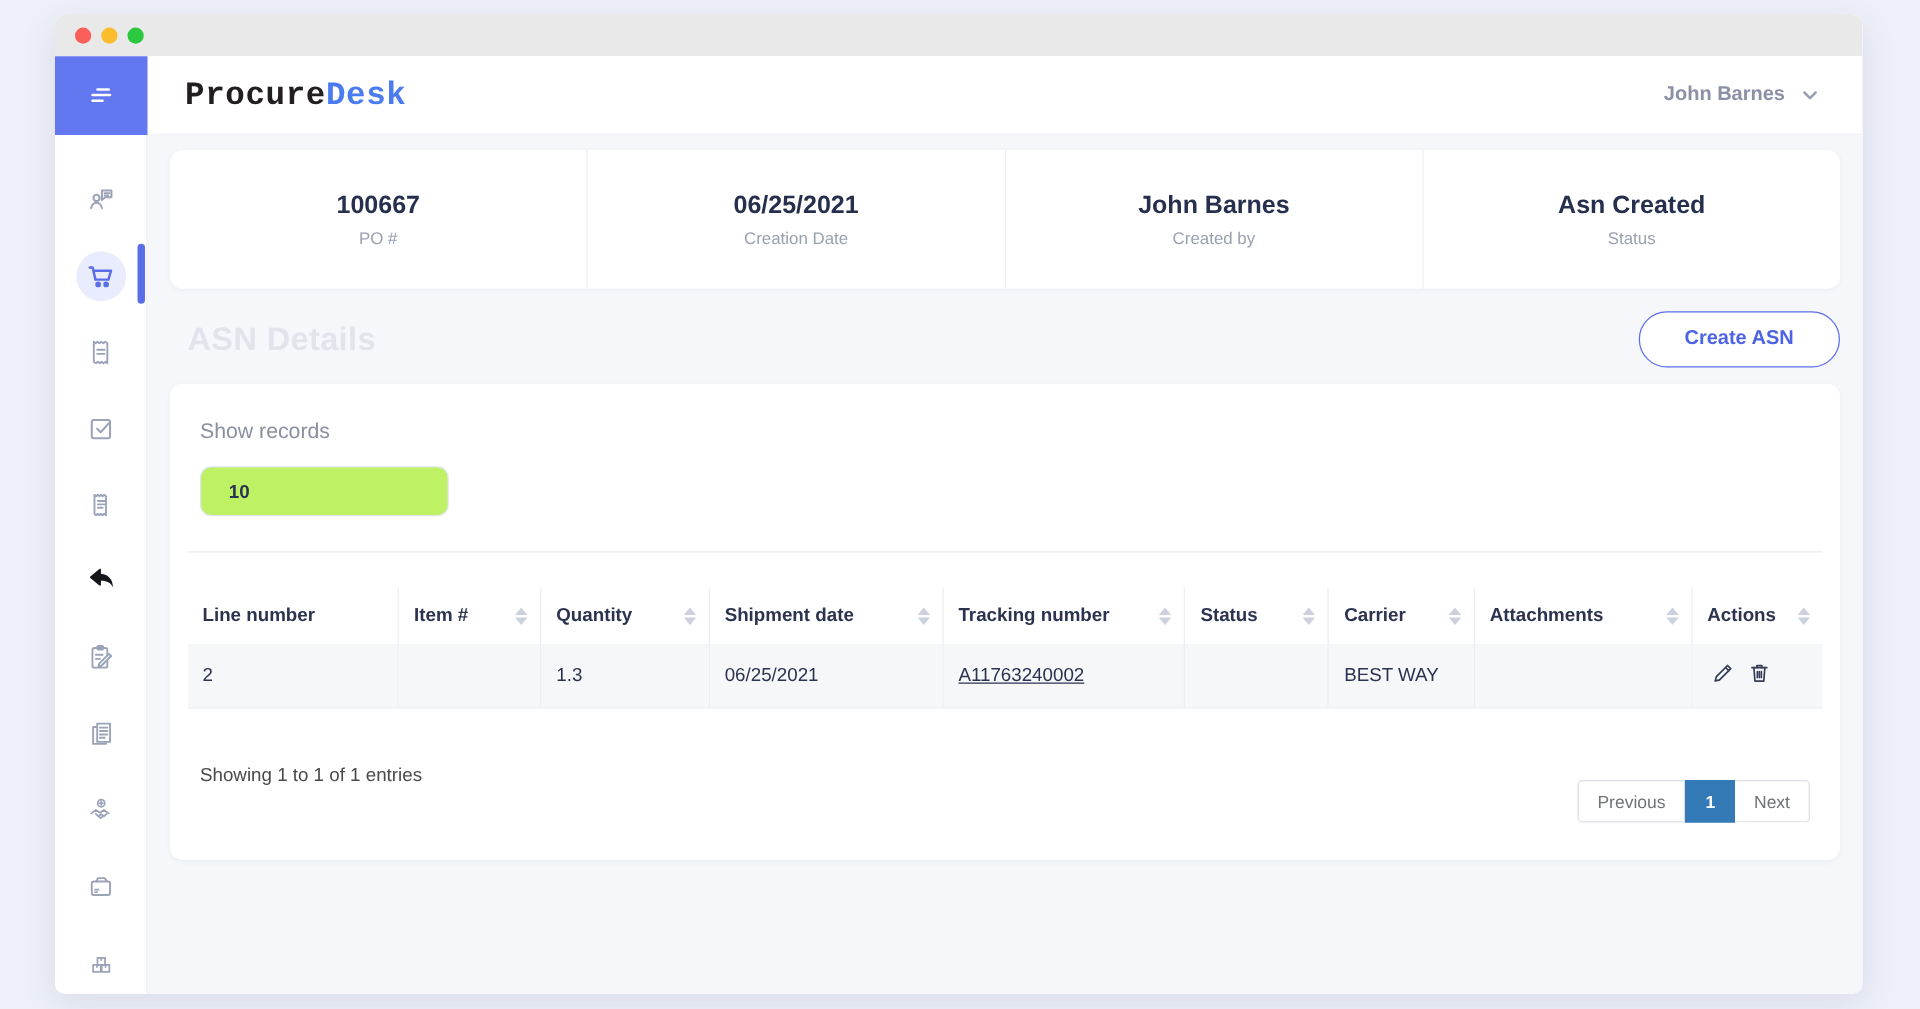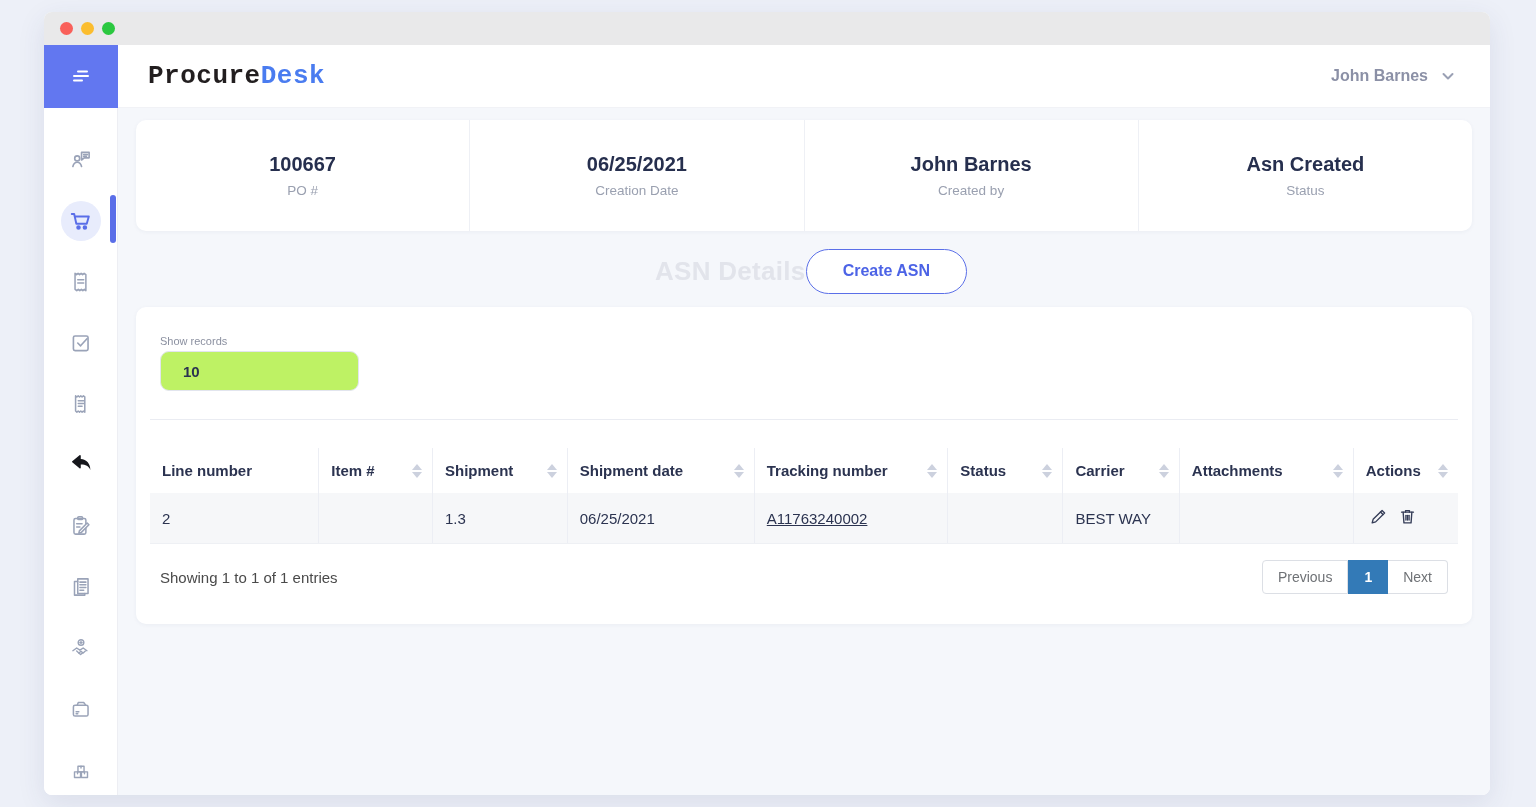--- a/index.html
+++ b/index.html
@@ -64,34 +64,34 @@
   }
   .summary-cell {
     flex:1; display:flex; flex-direction:column; align-items:center; justify-content:center;
     gap:7px; border-right:1px solid #eef0f5;
   }
   .summary-cell:last-child { border-right:none; }
   .summary-value { font-size:20px; font-weight:bold; color:#262f4e; }
   .summary-label { font-size:13.5px; color:#9aa0b0; }
   
   .heading-row { margin:12px 0 8px 0; height:56px; display:flex; align-items:center;
-    justify-content:center; padding:0 0 0 14px; }
+    justify-content:space-between; padding:0 0 0 14px; }
   .page-title { font-size:26px; font-weight:bold; color:#e2e4eb; letter-spacing:.3px; }
   .create-btn {
     height:45px; padding:0 36px; border-radius:23px; background:#fff;
     border:1px solid #5b6fe8; color:#4c63e6; font-weight:bold; font-size:16px;
     cursor:pointer; font-family:inherit;
   }
   
   .main-card {
     background:#fff; border-radius:10px; padding:28px 24px 30px 24px;
     box-shadow:0 1px 4px rgba(40,50,100,.05);
   }
   .controls-row { display:flex; gap:31px; }
-  .field-label { font-size:11px; color:#8b90a0; margin-bottom:4px; }
+  .field-label { font-size:17px; color:#8b90a0; margin-bottom:18px; }
   .ctl-input {
     height:40px; border:1px solid #e2e5ee; border-radius:9px; width:100%;
     font-size:15px; font-weight:bold; color:#2b3350; padding:0 22px;
     font-family:inherit; background:#bef264; outline:none;
   }
   .show-records-block { width:199px; flex:0 0 199px; }
   .search-block { flex:1; }
   .divider { border:none; border-top:1px solid #eaecf2; margin:28px -10px 0 -10px; }
   
   .table-zone { margin:28px -10px 16px -10px; }
@@ -112,21 +112,21 @@
     display:flex; flex-direction:column; gap:2px; }
   .sort-icon .up { width:0; height:0; border-left:5px solid transparent;
     border-right:5px solid transparent; border-bottom:6px solid #ccd1de; }
   .sort-icon .down { width:0; height:0; border-left:5px solid transparent;
     border-right:5px solid transparent; border-top:6px solid #ccd1de; }
   .track-link { color:#2b3350; text-decoration:underline; cursor:pointer; }
   .action-btn { background:none; border:none; cursor:pointer; padding:0 3px; color:#343c57; }
   
   .table-footer { margin-top:14px; display:flex; align-items:center; justify-content:space-between;gap:12px; }
   .entries-text { font-size:15px; color:#4a4a4a; padding-left:0; }
-  .pagination { display:flex; }
+  .pagination { display:flex;margin-top:41px; }
   .page-btn {
     font-size:14px; padding:8px 15px; background:#fff; border:1px solid #dcdfe5;
     color:#6f7276; cursor:pointer; font-family:inherit;
   }
   .page-btn.prev { border-radius:4px 0 0 4px; }
   .page-btn.next { border-radius:0 4px 4px 0; border-left:none; }
   .page-btn.current {
     background:#337ab7; border-color:#337ab7; color:#fff; min-width:36px; font-weight:bold;
   }
   svg { display:block; }
@@ -338,21 +338,21 @@
                 <col style="width:13.3%">
                 <col style="width:8.0%">
             </colgroup>
             <thead>
               <tr>
                 <th><span>Line number</span></th>
                 <th><span>Item #</span><span class="sort-icon">
                       <span class="up"></span>
                       <span class="down"></span>
                     </span></th>
-                <th><span>Shipment</span><span class="sort-icon">
+                <th><span>Quantity</span><span class="sort-icon">
                       <span class="up"></span>
                       <span class="down"></span>
                     </span></th>
                 <th><span>Shipment date</span><span class="sort-icon">
                       <span class="up"></span>
                       <span class="down"></span>
                     </span></th>
                 <th><span>Tracking number</span><span class="sort-icon">
                       <span class="up"></span>
                       <span class="down"></span>

